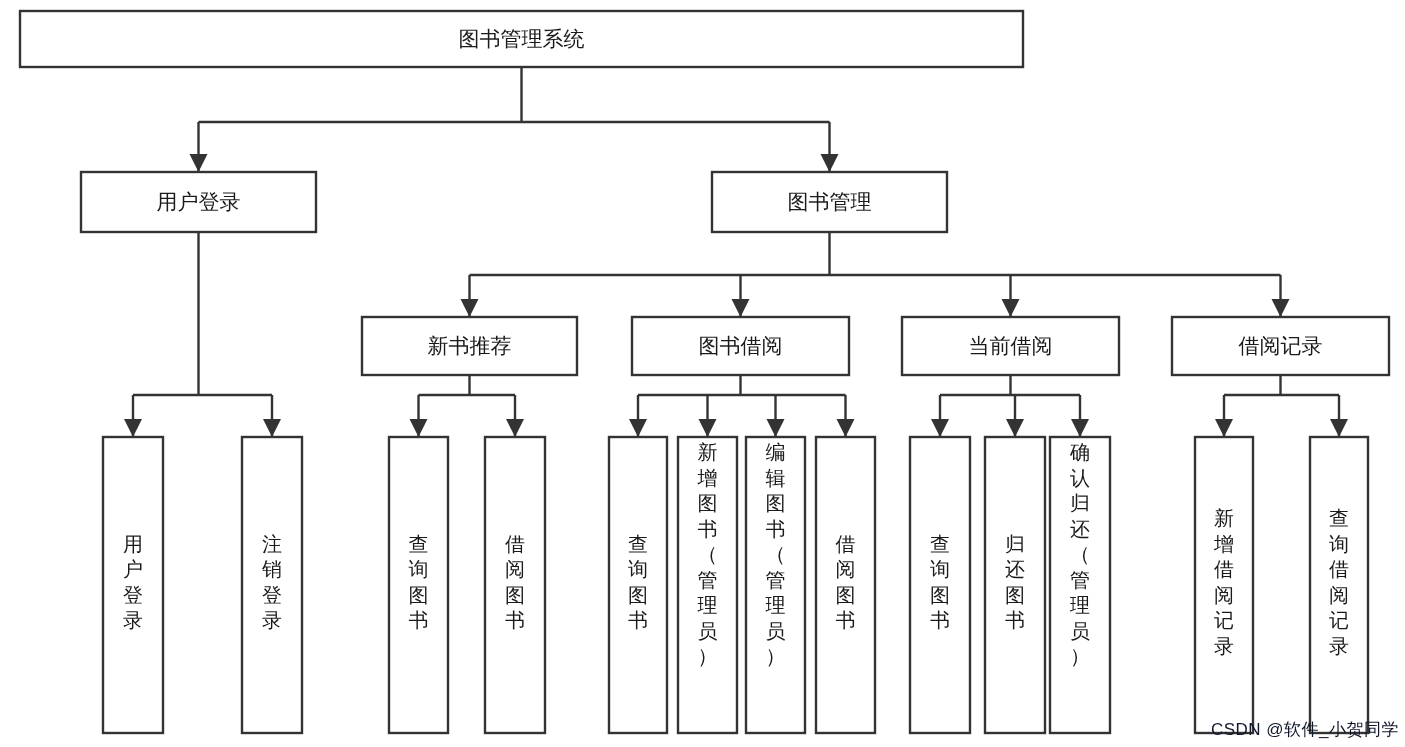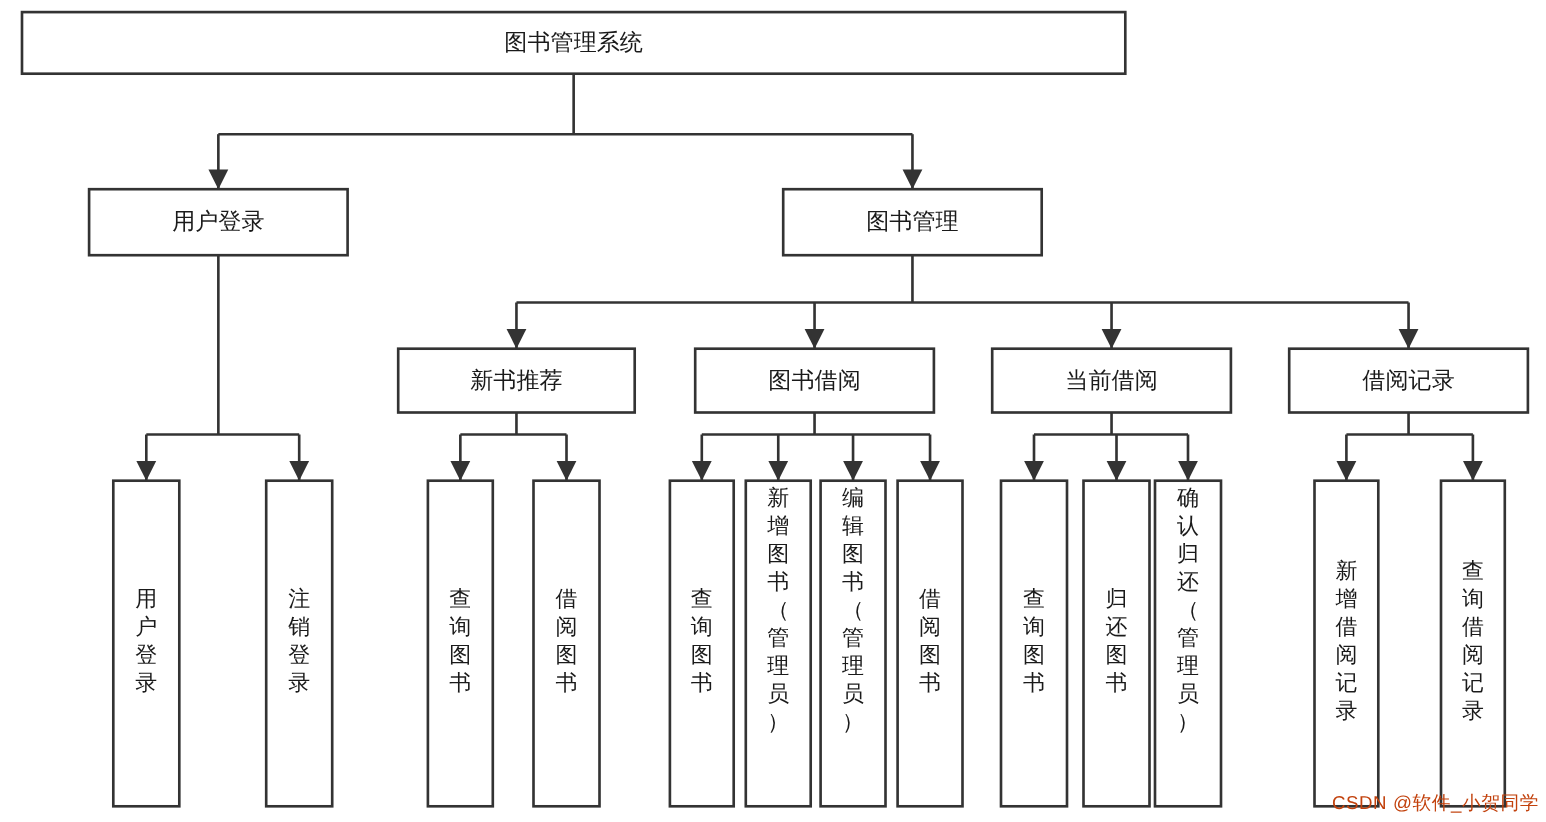--- a/index.html
+++ b/index.html
@@ -52,21 +52,21 @@
   .arrow-head {
     fill: #333333;
     stroke: none;
   }
   .watermark {
     position: absolute;
     right: 6px;
     bottom: 6px;
     font-family: "Liberation Sans", "DejaVu Sans", sans-serif;
     font-size: 17px;
-    color: #c2410c;
+    color: #0f172a;
     letter-spacing: 0.5px;
     white-space: nowrap;
     user-select: none;
   }
 </style>
 </head>
 <body>
 
 <div id="diagram-root">
   <svg class="diagram-canvas" viewBox="0 0 1405 747">

